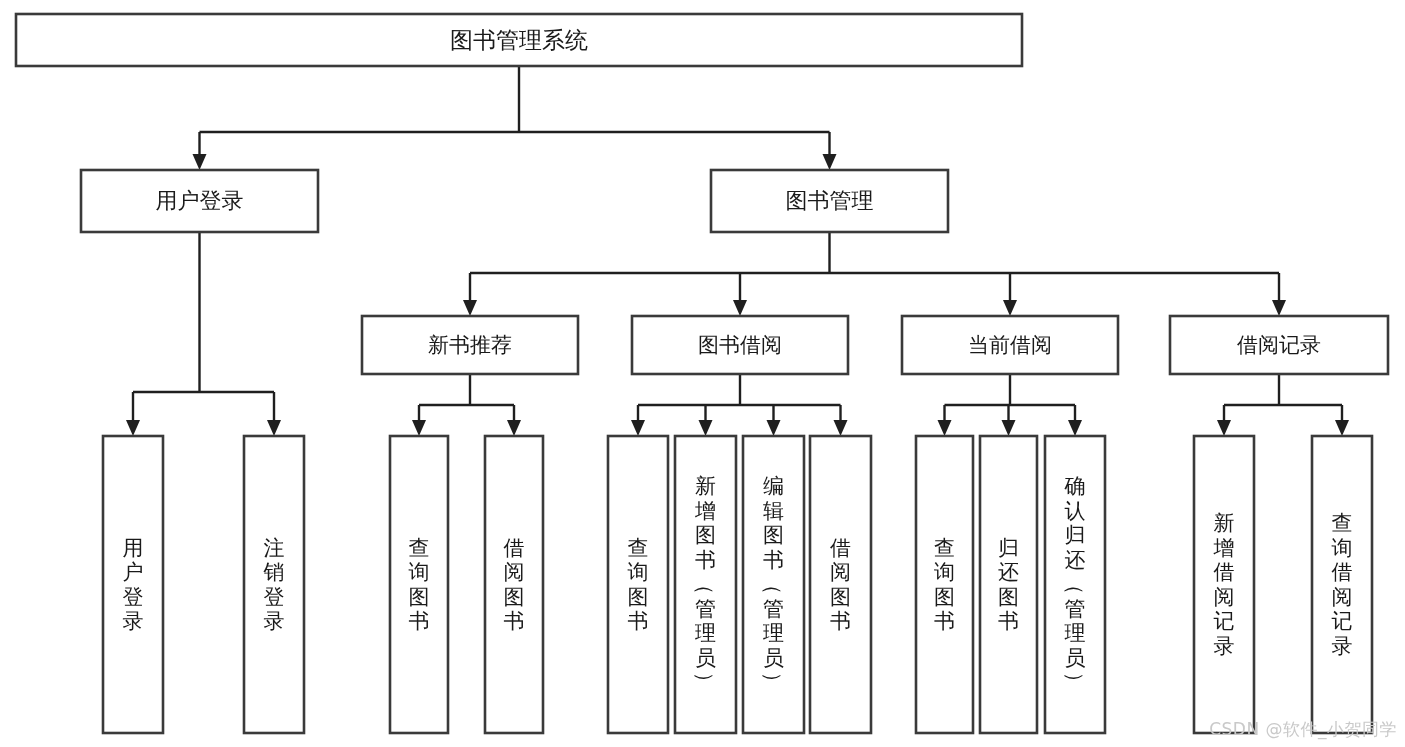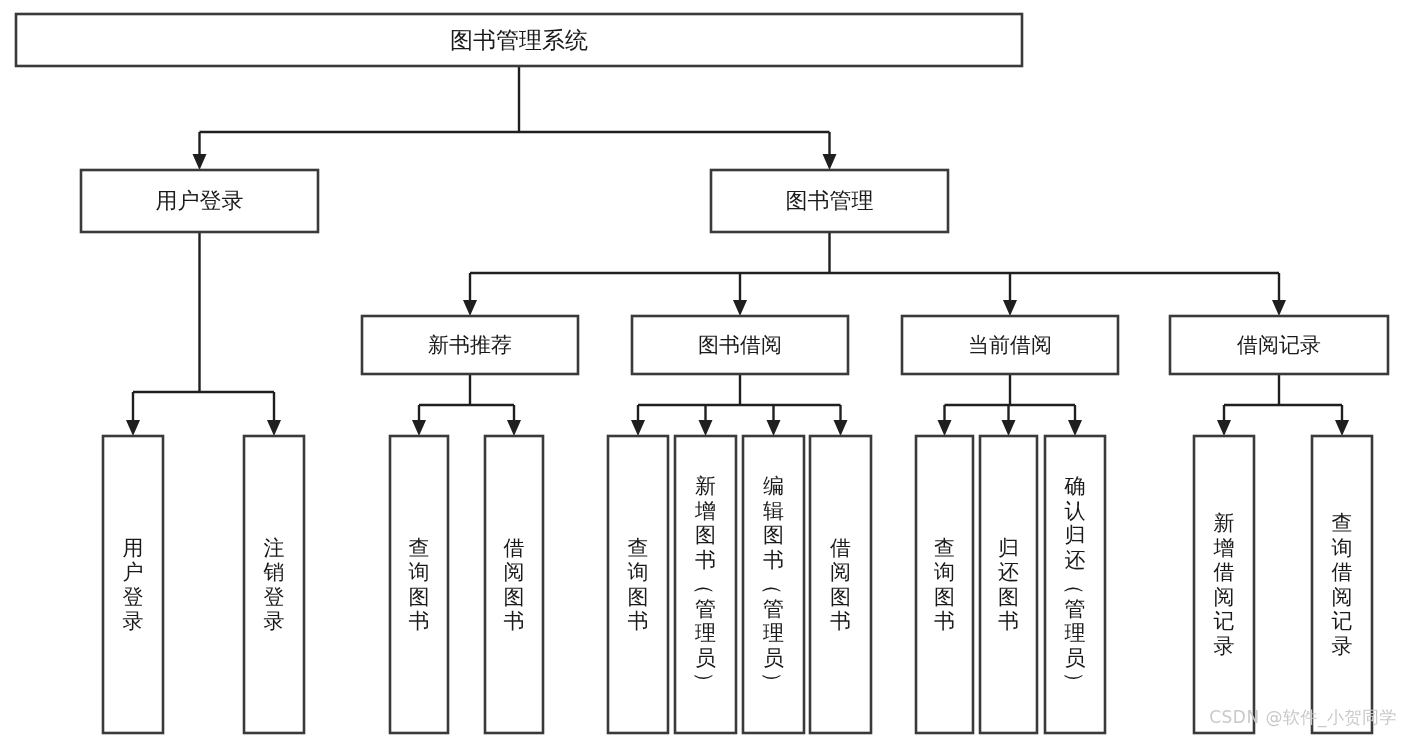--- a/index.html
+++ b/index.html
@@ -45,21 +45,21 @@
     stroke: #1f1f1f;
     stroke-width: 2.4;
     fill: none;
   }
   .arrow-head {
     fill: #1f1f1f;
   }
   #watermark {
     position: absolute;
     right: 8px;
-    bottom: 18px;
+    bottom: 6px;
     font-family: "DejaVu Sans", "Liberation Sans", sans-serif;
     font-size: 17px;
     color: #c9c9c9;
     white-space: nowrap;
     letter-spacing: 0.5px;
     pointer-events: none;
   }
 </style>
 </head>
 <body>

